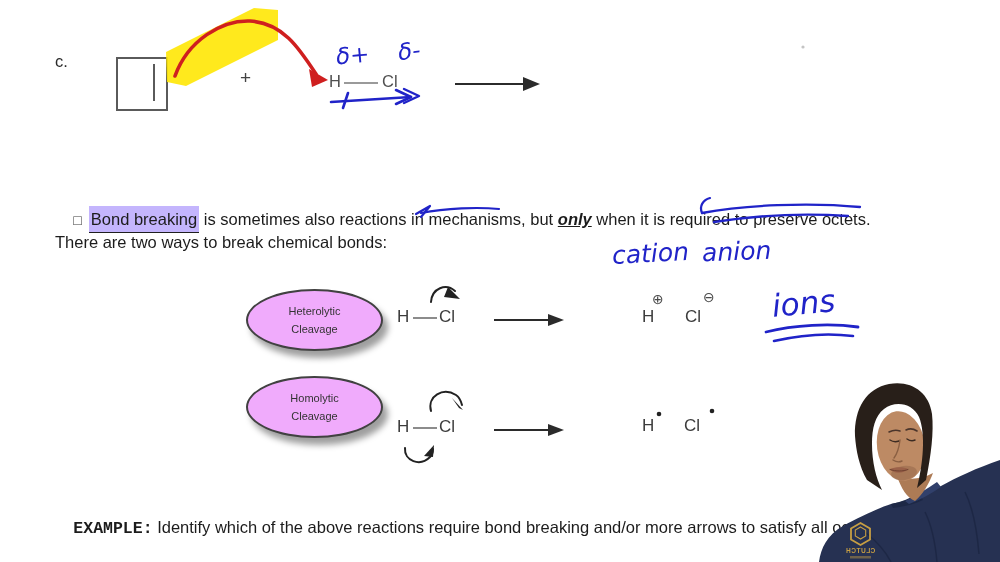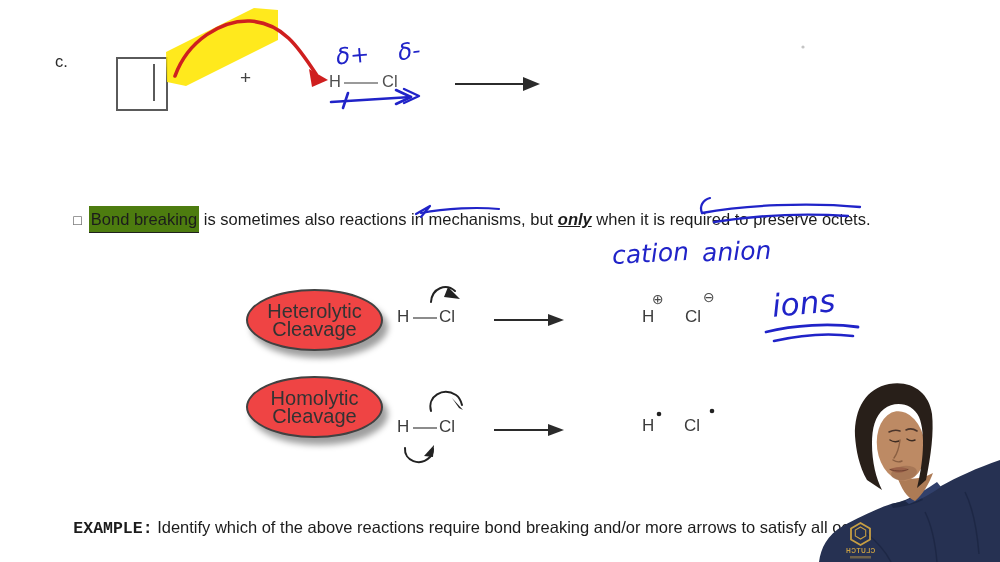--- a/index.html
+++ b/index.html
@@ -3,28 +3,28 @@
 <meta charset="utf-8">
 <style>
   html,body { margin:0; padding:0; background:#ffffff; }
   .stage {
     position:relative; width:1000px; height:562px; background:#ffffff;
     overflow:hidden; font-family:"Liberation Sans","DejaVu Sans",sans-serif;
     color:#1c1c1c;
   }
   .line { position:absolute; white-space:pre; font-size:16.5px; line-height:1.25; color:#1c1c1c; }
   .checkbox { font-size:14px; color:#3a3a3a; margin-right:7px; }
-  .hl { background:#4d7c0f; padding:4px 2px; border-bottom:1.6px solid #1f1f1f; }
+  .hl { background:#c4b5fd; padding:4px 2px; border-bottom:1.6px solid #1f1f1f; }
   .em { font-weight:bold; font-style:italic;text-decoration:underline; }
   .bold { font-weight:bold;font-family:Liberation Mono, monospace; }
   .oval {
     position:absolute; width:133px; height:58px; border:2.5px solid #414141;
-    border-radius:50%; background:#ef4444; box-shadow:5px 7px 6px rgba(0,0,0,0.38);
+    border-radius:50%; background:#f0abfc; box-shadow:5px 7px 6px rgba(0,0,0,0.38);
     display:flex; flex-direction:column; align-items:center; justify-content:center;
-    font-size:20px; line-height:18.5px; color:#333333; text-align:center;
+    font-size:11px; line-height:18.5px; color:#333333; text-align:center;
   }
   .chem { position:absolute; font-size:17px; line-height:1; color:#3c3c3c; }
   .chem-top { position:absolute; font-size:16.5px; line-height:1; color:#505050; }
   .charge { position:absolute; font-size:14px; line-height:1; color:#4a4a4a; font-family:"DejaVu Sans",sans-serif; }
   .plus { position:absolute; font-size:19px; color:#444444; line-height:1; }
   .ink-text { position:absolute; color:#2023c8; font-style:italic; line-height:1; font-family:"DejaVu Sans",sans-serif; }
   .label-c { position:absolute; font-size:16.5px; color:#2a2a2a; }
   .square { position:absolute; width:48px; height:50px; border:2px solid #5a5a5a; background:transparent; }
   .dblbond { position:absolute; width:0; height:37px; border-left:2px solid #5a5a5a; }
   svg.overlay { position:absolute; left:0; top:0; pointer-events:none; }
@@ -41,20 +41,21 @@
   <span class="plus" style="left:240px;top:68px">+</span>
   <span class="chem-top" style="left:329px;top:73px">H</span>
   <span class="chem-top" style="left:382px;top:73px">Cl</span>
   <span class="ink-text" style="left:336px;top:44px;font-size:23px;transform:rotate(-5deg)">δ+</span>
   <span class="ink-text" style="left:398px;top:40px;font-size:23px;transform:rotate(-7deg)">δ-</span>
 
   <div class="line" style="left:55px;top:188px">
     <span class="checkbox">□</span><span class="hl">Bond breaking</span><span> is sometimes also reactions in mechanisms, but </span><span class="em">only</span><span> when it is required to preserve octets.</span>
   </div>
 
+  <div class="line" style="left:55px;top:232px">There are two ways to break chemical bonds:</div>
 
   <div class="oval" style="left:246px;top:289px">
     <span>Heterolytic</span>
     <span>Cleavage</span>
   </div>
   <span class="chem" style="left:397px;top:308px">H</span>
   <span class="chem" style="left:439px;top:308px">Cl</span>
   <span class="chem" style="left:642px;top:308px">H</span>
   <span class="charge" style="left:652px;top:292px">⊕</span>
   <span class="chem" style="left:685px;top:308px">Cl</span>

